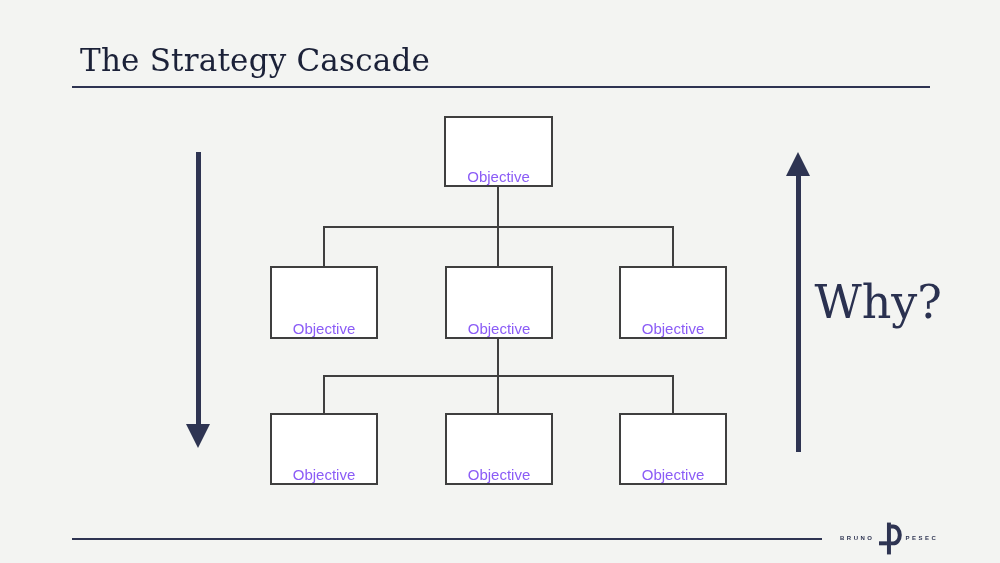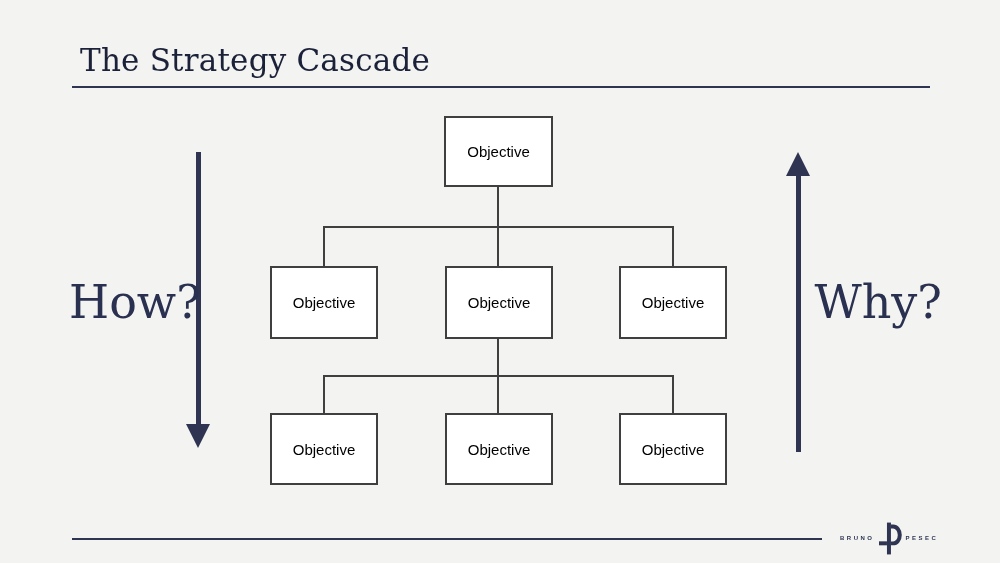--- a/index.html
+++ b/index.html
@@ -31,23 +31,23 @@
   .rule.top { left: 72px; top: 86px; width: 858px; }
   .rule.bottom { left: 72px; top: 538px; width: 750px; }
 
   
   .obox {
     position: absolute;
     width: 108px; height: 72px;
     background: #ffffff;
     border: 2px solid #3f3f3f;
     box-sizing: border-box;
-    display: flex; align-items: center; justify-content: center;
+    display: flex; align-items: flex-end; justify-content: center;
     font-size: 15px;
-    color: #000000;
+    color: #8b5cf6;
     z-index: 2;
   }
   .b0 { left: 444px; top: 116px; width: 109px; height: 71px; }
   .b1 { left: 270px; top: 266px; height: 73px; }
   .b2 { left: 445px; top: 266px; height: 73px; }
   .b3 { left: 619px; top: 266px; height: 73px; }
   .b4 { left: 270px; top: 413px; }
   .b5 { left: 445px; top: 413px; }
   .b6 { left: 619px; top: 413px; }
 
@@ -151,21 +151,20 @@
     <span>Objective</span>
   </div>
   <div class="obox b6">
     <span>Objective</span>
   </div>
 
   <div class="arrow arrow-down">
     <div class="shaft"></div>
     <div class="head"></div>
   </div>
-  <div class="side-label how">How?</div>
 
   <div class="arrow arrow-up">
     <div class="shaft"></div>
     <div class="head"></div>
   </div>
   <div class="side-label why">Why?</div>
 
   <div class="rule bottom"></div>
 
   <div class="brand">

